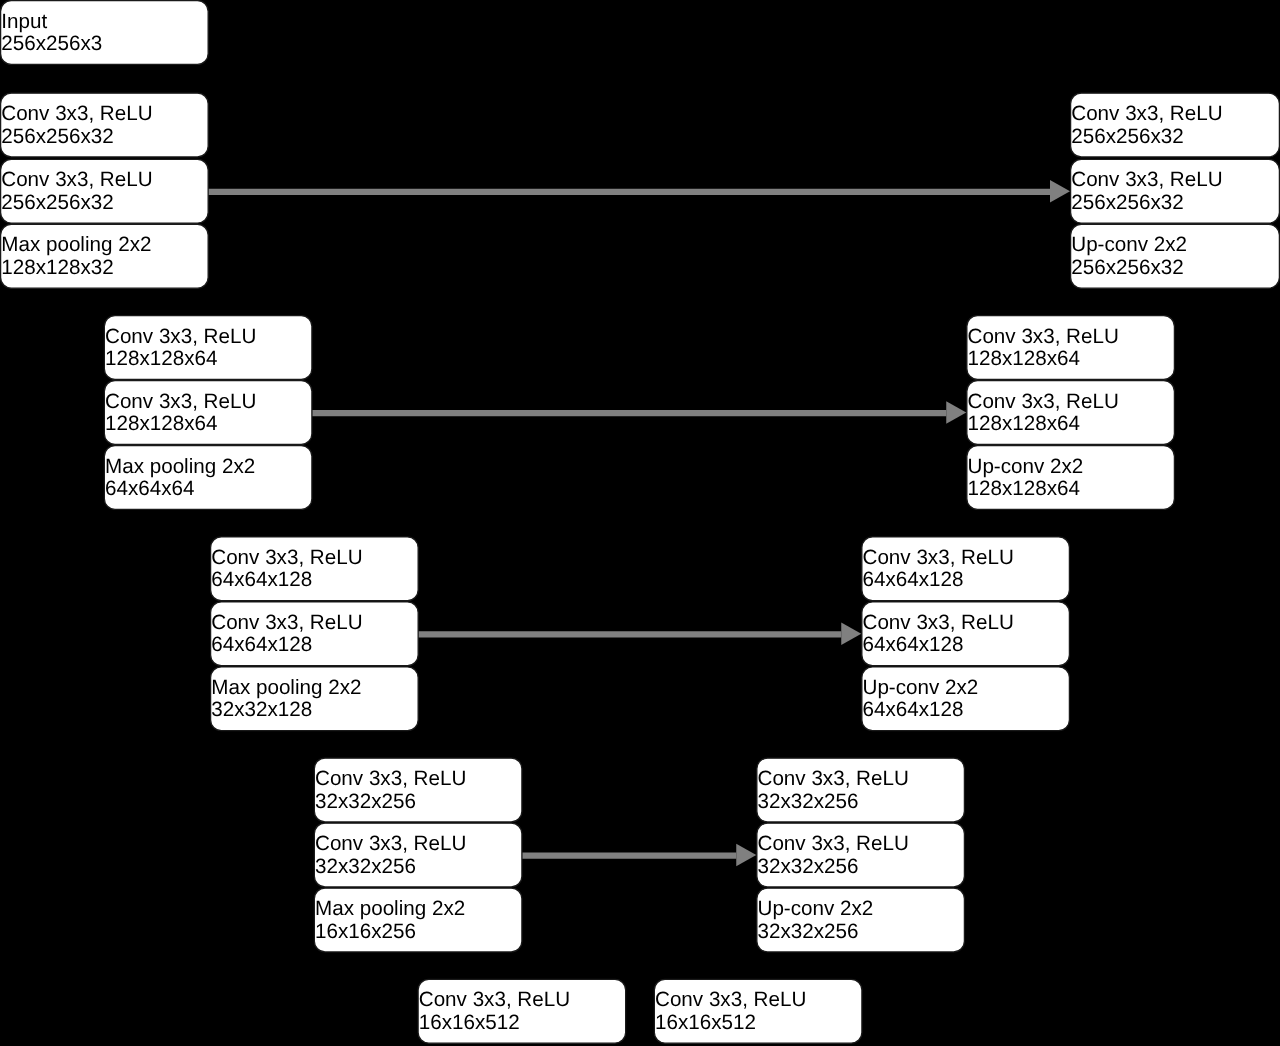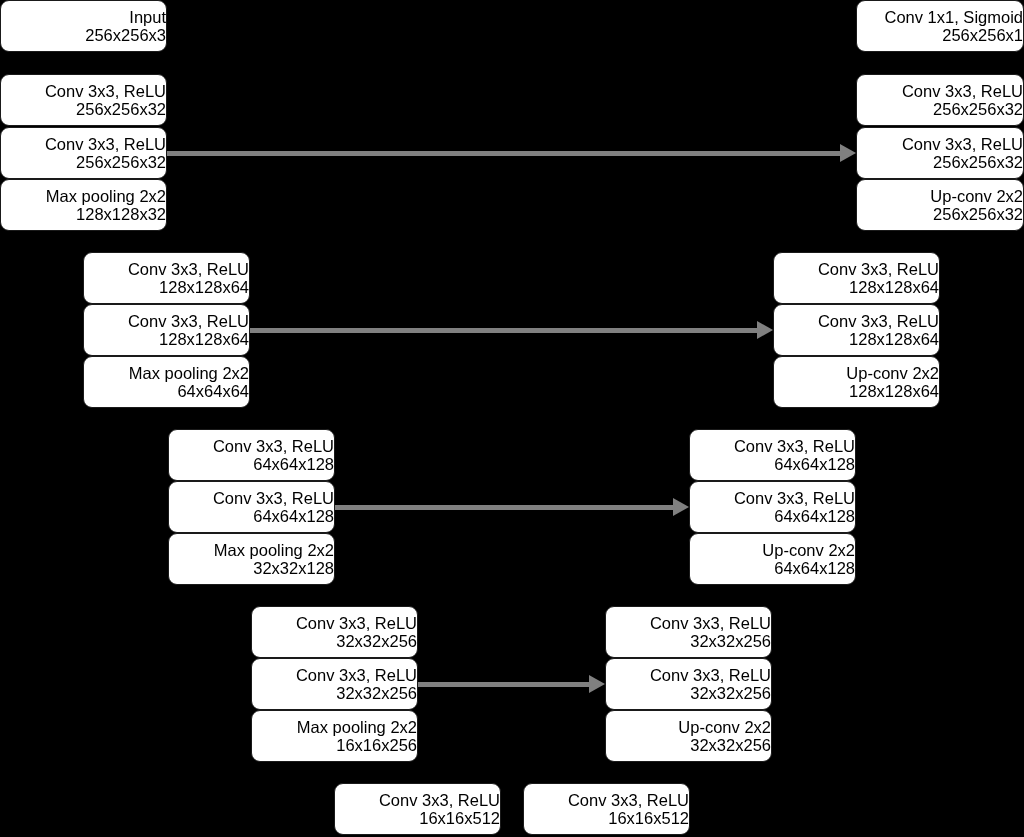--- a/index.html
+++ b/index.html
@@ -25,21 +25,21 @@
   }
   .node {
     position: absolute;
     box-sizing: border-box;
     background: #ffffff;
     border: 1px solid #1a1a1a;
     border-radius: 9px;
     color: #000000;
     display: flex;
     flex-direction: column;
-    align-items: flex-end;
+    align-items: flex-start;
     justify-content: center;
     line-height: 1.12;
     text-align: center;
     overflow: hidden;
     box-shadow: 0 1px 1px rgba(0,0,0,0.35);
   }
   .node .l1 {
     font-size: 16.5px;
     white-space: nowrap;
   }
@@ -186,24 +186,20 @@
   <div class="node" style="left:773px; top:304px; width:167px; height:52px;">
     <span class="l1">Conv 3x3, ReLU</span>
     <span class="l2">128x128x64</span>
   </div>
 
   <div class="node" style="left:773px; top:356px; width:167px; height:52px;">
     <span class="l1">Up-conv 2x2</span>
     <span class="l2">128x128x64</span>
   </div>
 
-  <div class="node" style="left:856px; top:0px; width:168px; height:52px;">
-    <span class="l1">Conv 1x1, Sigmoid</span>
-    <span class="l2">256x256x1</span>
-  </div>
 
   <div class="node" style="left:856px; top:74px; width:168px; height:52px;">
     <span class="l1">Conv 3x3, ReLU</span>
     <span class="l2">256x256x32</span>
   </div>
 
   <div class="node" style="left:856px; top:127px; width:168px; height:52px;">
     <span class="l1">Conv 3x3, ReLU</span>
     <span class="l2">256x256x32</span>
   </div>

